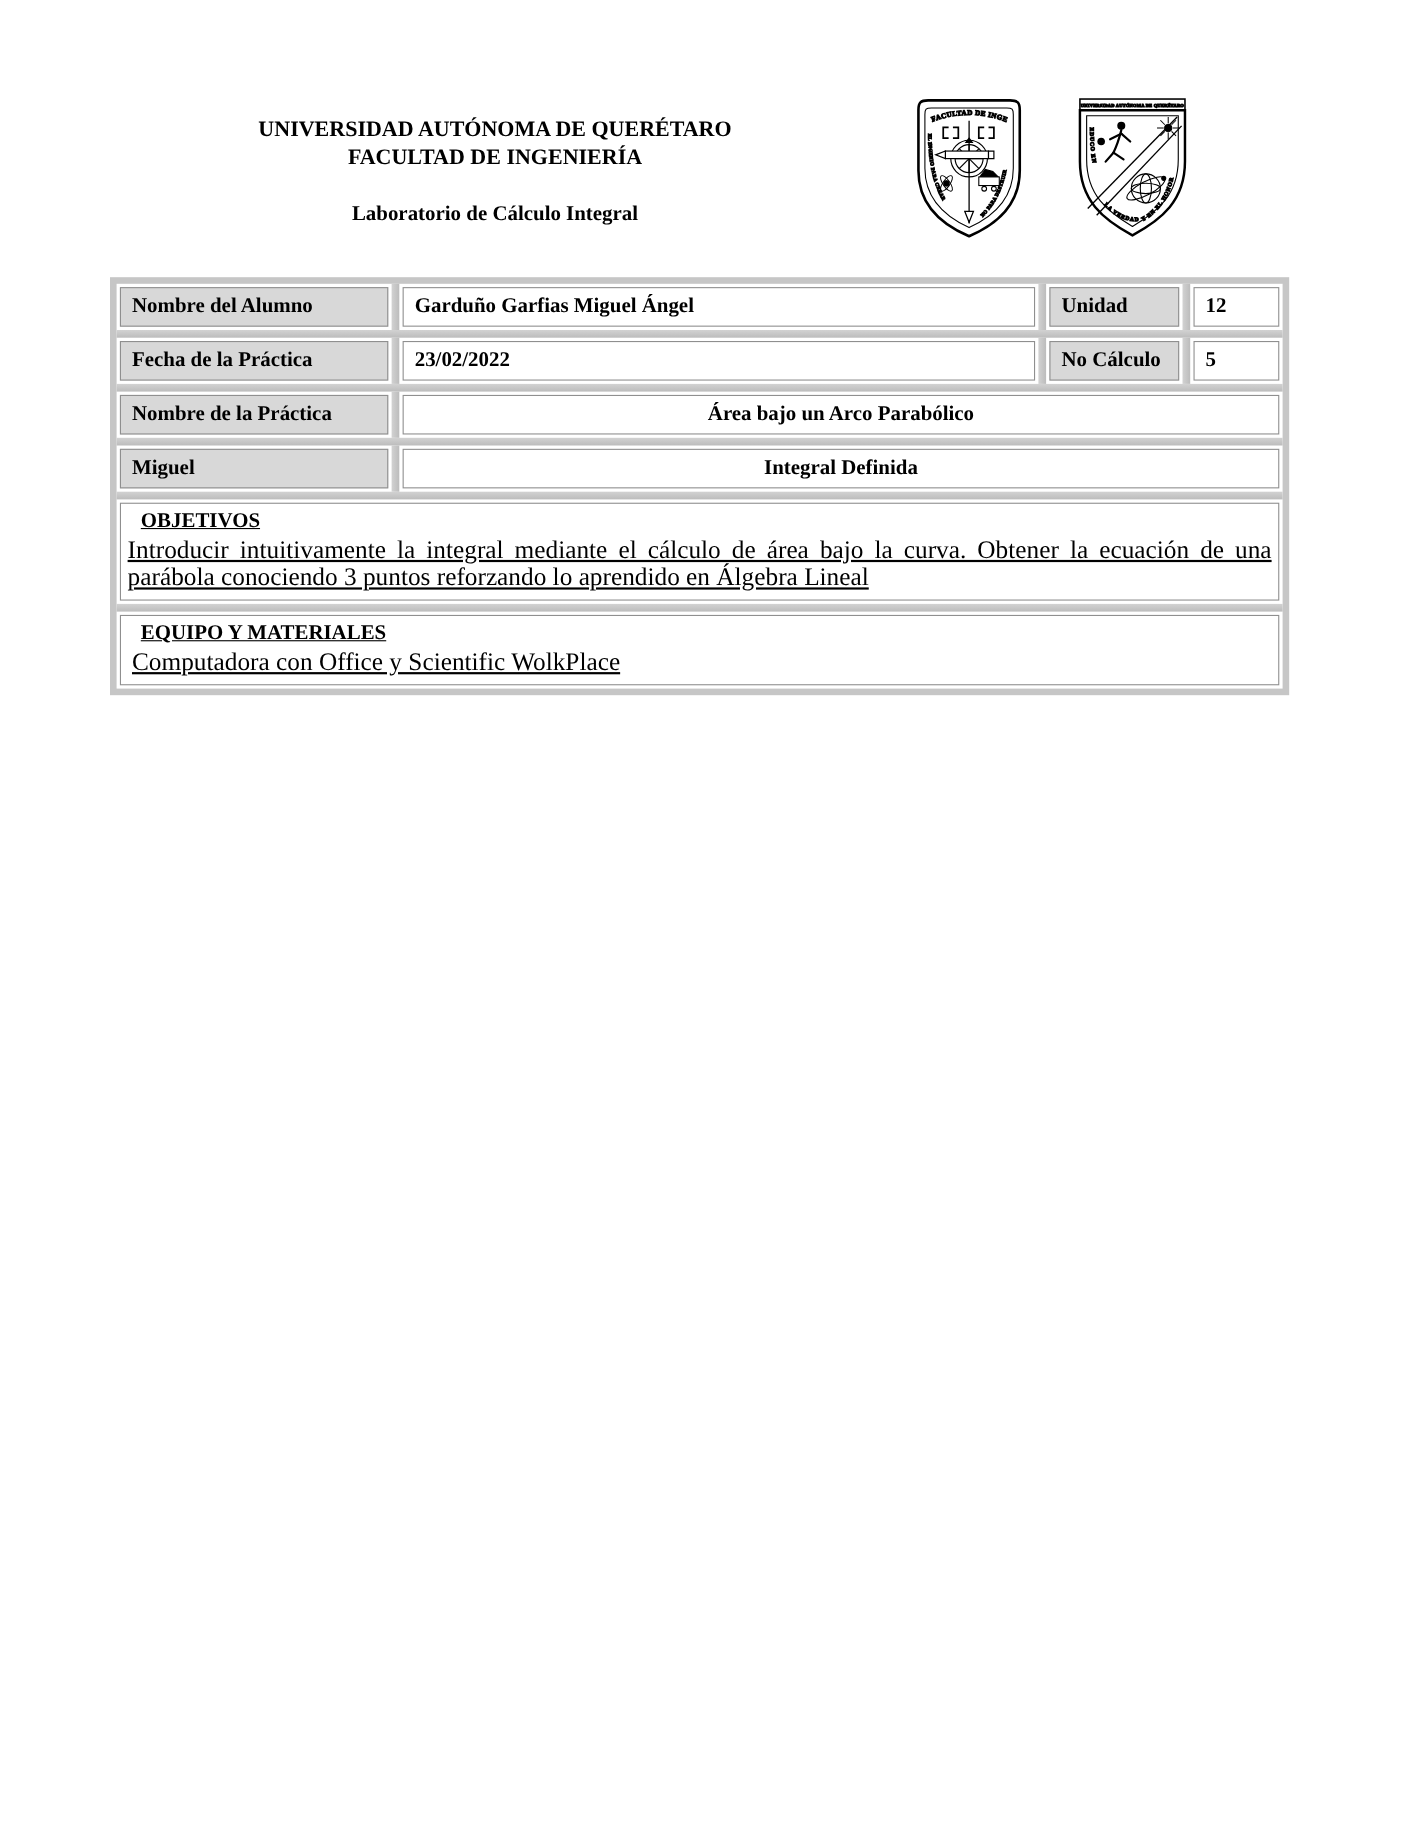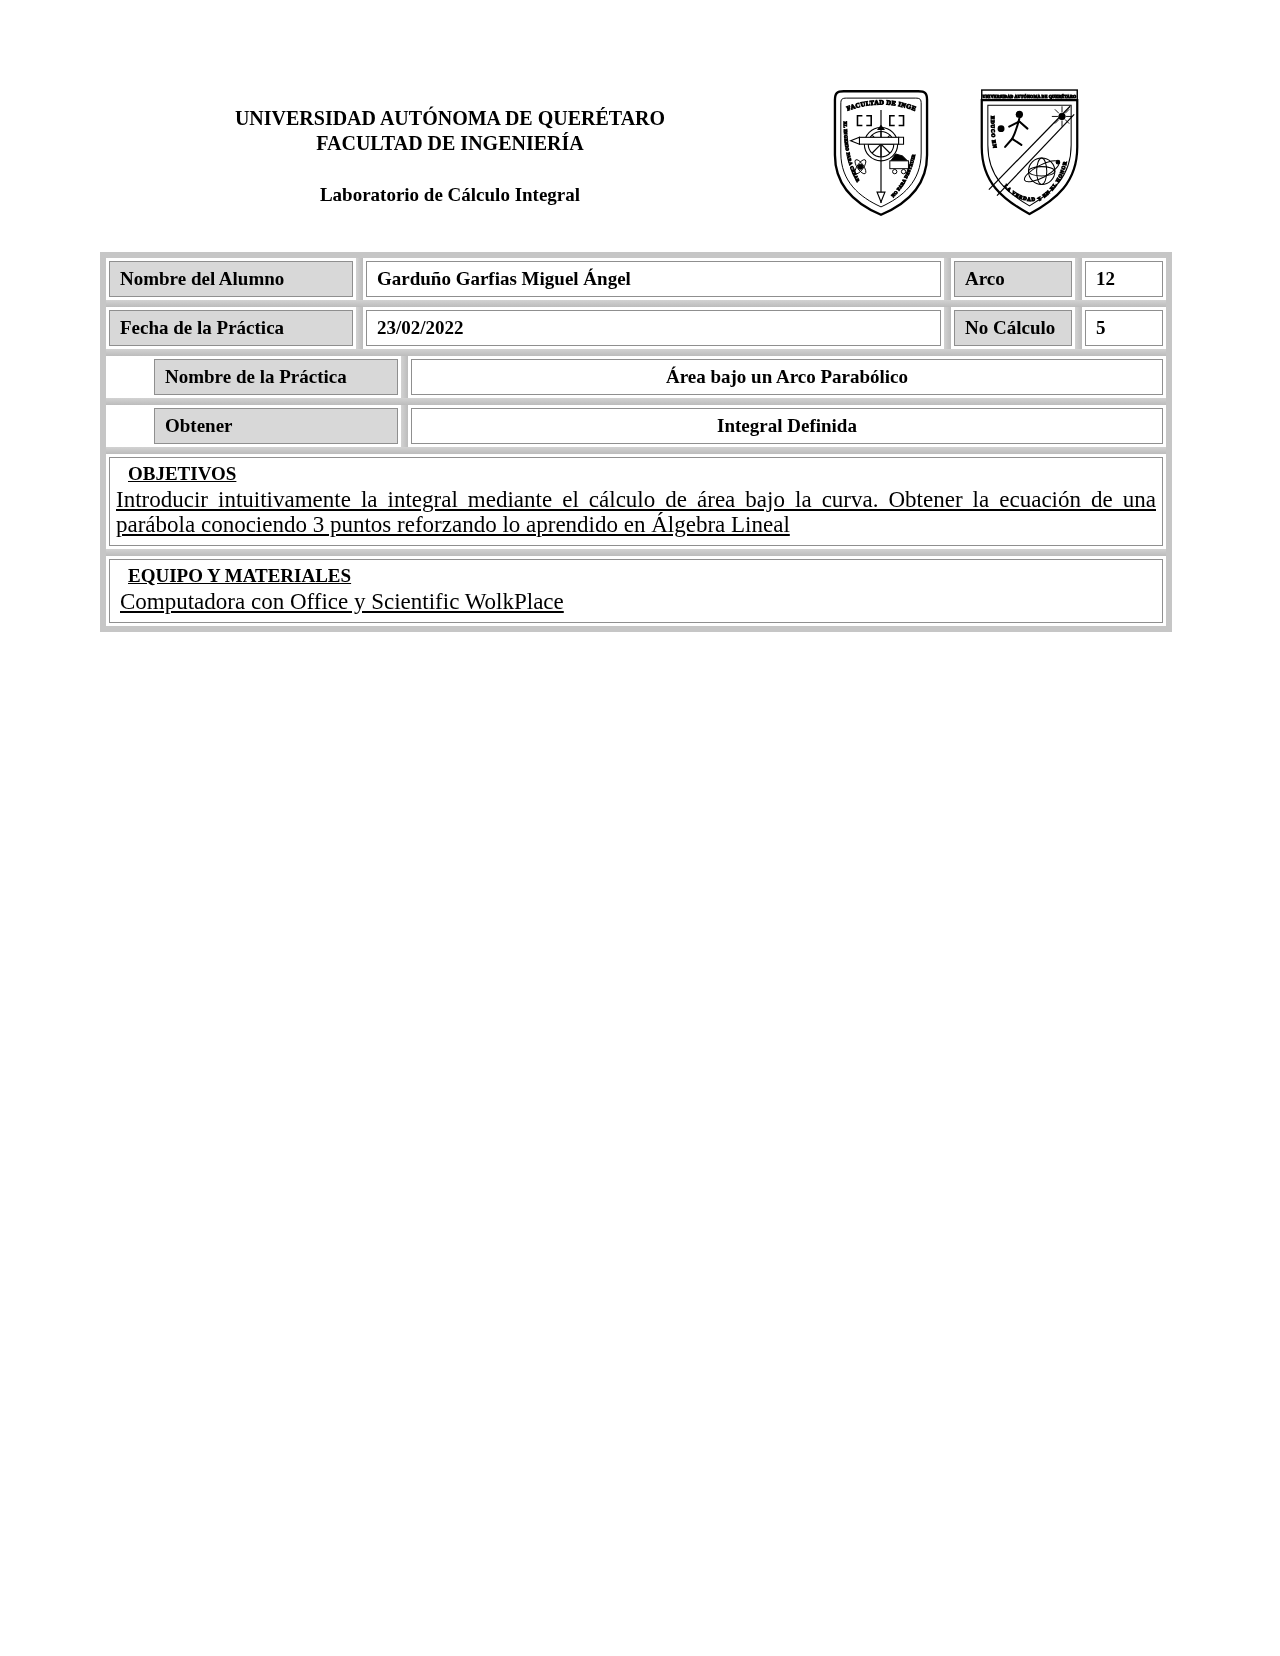--- a/index.html
+++ b/index.html
@@ -28,21 +28,21 @@
   
   .doc-table {
     position:absolute; top:252px; left:100px; width:1072px;
     border:6px solid #c6c6c6;
     background:#ffffff;
   }
   .hrule { height:7px; background:linear-gradient(#d2d2d2,#bcbcbc); }
   .vrule { background:linear-gradient(90deg,#d2d2d2,#bcbcbc); }
 
   .trow4 { display:grid; grid-template-columns:250px 7px 1fr 7px 124px 7px 84px; }
-  .trow2 { display:grid; grid-template-columns:250px 7px 1fr;padding-left:45px; }
+  .trow2 { display:grid; grid-template-columns:250px 7px 1fr; }
   .cellwrap { padding:3px; height:42px; }
   .cell {
     height:100%;
     border:1px solid #8f8f8f;
     display:flex; align-items:center;
     font-size:19px; font-weight:bold;
     padding:0 10px;
     background:#ffffff;
     white-space:nowrap; overflow:hidden;
   }
@@ -202,21 +202,21 @@
     <div class="trow4">
       <div class="cellwrap">
           <div class="cell gray">Nombre del Alumno</div>
         </div>
       <div class="vrule"></div>
       <div class="cellwrap">
           <div class="cell">Garduño Garfias Miguel Ángel</div>
         </div>
       <div class="vrule"></div>
       <div class="cellwrap">
-          <div class="cell gray">Arco</div>
+          <div class="cell gray">Unidad</div>
         </div>
       <div class="vrule"></div>
       <div class="cellwrap">
           <div class="cell">12</div>
         </div>
     </div>
     <div class="hrule"></div>
 
     <div class="trow4">
       <div class="cellwrap">
@@ -243,21 +243,21 @@
         </div>
       <div class="vrule"></div>
       <div class="cellwrap">
           <div class="cell center">Área bajo un Arco Parabólico</div>
         </div>
     </div>
     <div class="hrule"></div>
 
     <div class="trow2">
       <div class="cellwrap">
-          <div class="cell gray">Obtener</div>
+          <div class="cell gray">Miguel</div>
         </div>
       <div class="vrule"></div>
       <div class="cellwrap">
           <div class="cell center">Integral Definida</div>
         </div>
     </div>
     <div class="hrule"></div>
 
     <div class="sectionwrap">
       <div class="section-cell">

